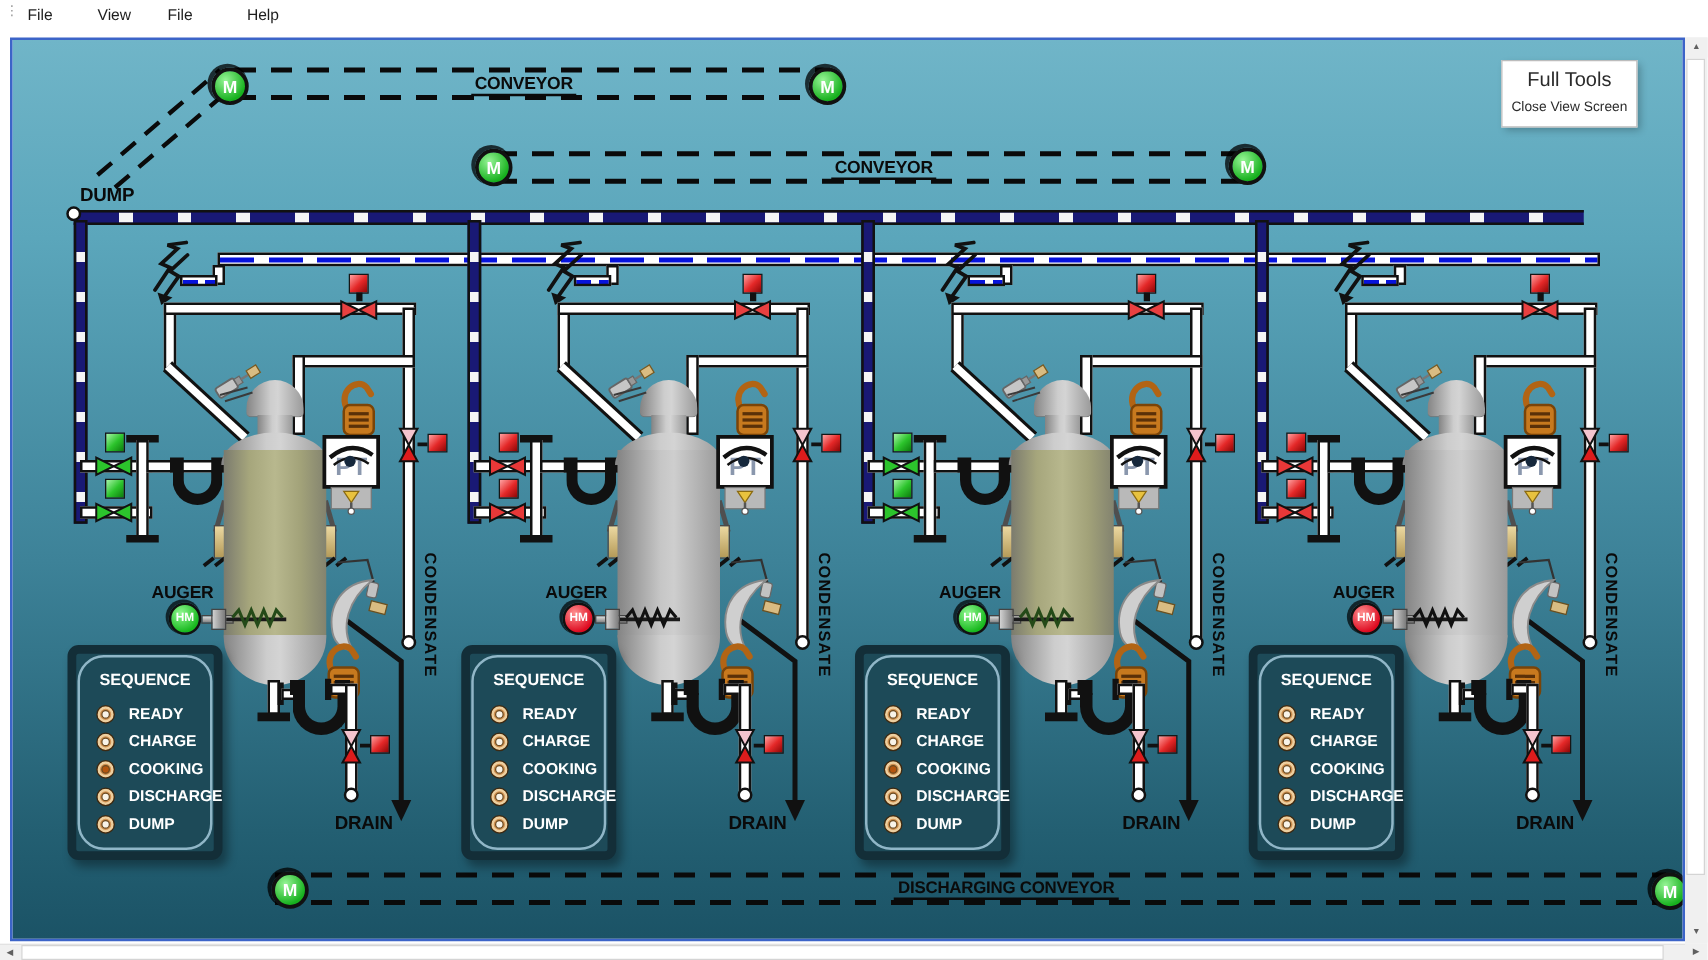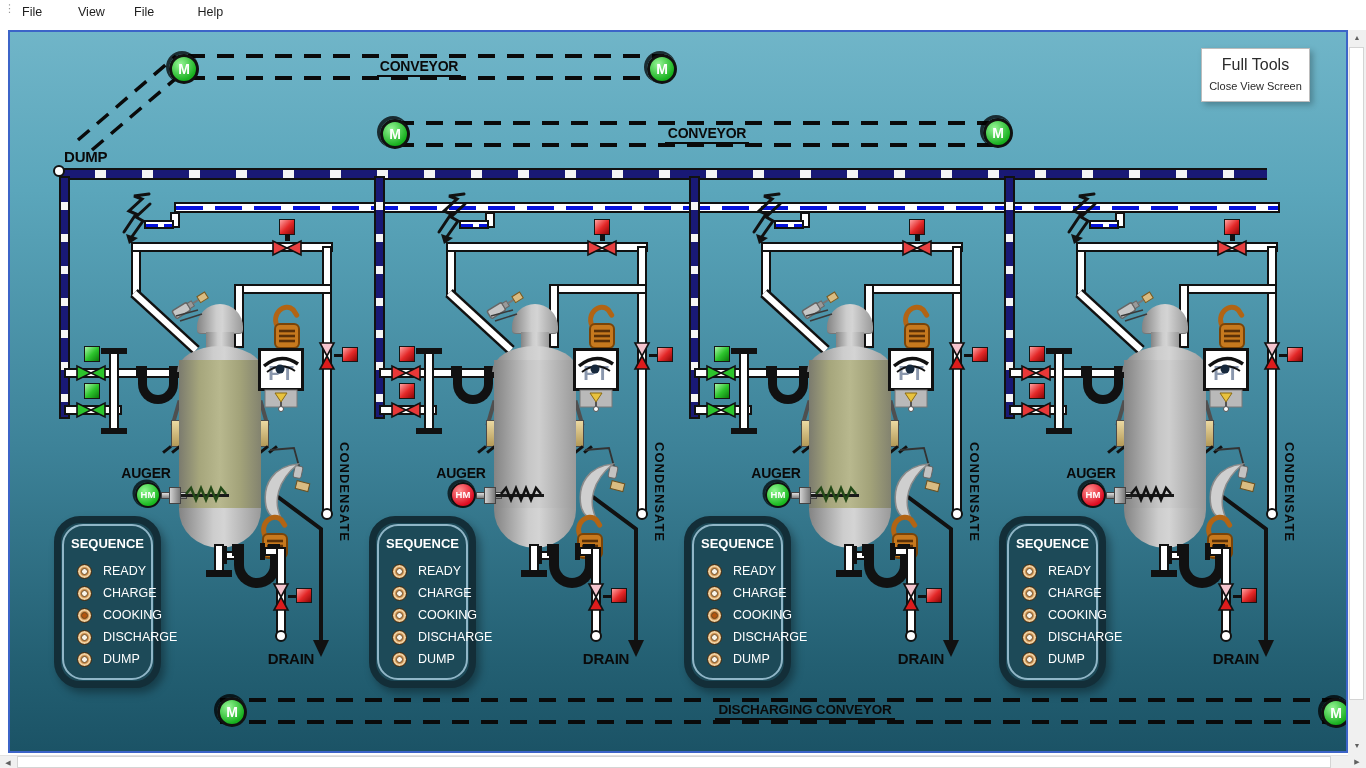--- a/index.html
+++ b/index.html
@@ -41,26 +41,26 @@
   .hm{position:absolute;width:26px;height:26px;border-radius:50%;border:2.5px solid #111;
     color:#fff;font-size:9.5px;font-weight:bold;text-align:center;line-height:21px;
     box-shadow:-1.5px -1.5px 0 1px rgba(0,0,0,0.7);}
   .hm.green{background:radial-gradient(circle at 35% 30%,#90f890,#18b81e 72%);}
   .hm.red{background:radial-gradient(circle at 35% 30%,#ff9090,#de0a20 72%);}
   .vesselgray{background:linear-gradient(90deg,#848484,#cdcdcd 42%,#d4d4d4 55%,#9a9a9a);}
   .foot{position:absolute;width:13px;height:27px;background:linear-gradient(#ecd9a2,#b49a58);border:1.5px solid #4a4a4a;}
   .strut{position:absolute;width:4px;height:26px;background:#4f4f4f;}
   .hatchbar{position:absolute;width:10px;height:3px;background:#111;transform:rotate(-38deg);}
   
-  .panel{position:absolute;width:107px;height:172px;border-radius:26px;background:#1d4a58;
+  .panel{position:absolute;width:124px;height:172px;border-radius:9px;background:#1d4a58;
     border:7px solid #132e38;box-shadow:4px 5px 8px rgba(0,0,0,0.35);}
   .panel-inner{position:absolute;inset:1px;border:2px solid #a4c9da;border-radius:21px;opacity:0.85;}
   .panel-title{position:absolute;left:0;right:0;top:13px;text-align:center;color:#fff;
     font-size:13px;font-weight:bold;}
-  .row-label{position:absolute;left:42px;color:#fff;font-size:12.5px;font-weight:normal;text-align:right;}
+  .row-label{position:absolute;left:42px;color:#fff;font-size:12.5px;font-weight:bold;text-align:right;}
   .ind{position:absolute;left:16px;width:15px;height:15px;border-radius:50%;
     background:#d09050;border:1.5px solid #3a2a14;box-shadow:inset 0 0 0 2px #edcf9f;}
   .ind>span{position:absolute;inset:3px;border-radius:50%;background:#f8f3e8;border:1px solid #6a4a20;}
   .ind.lit>span{background:#b4550e;}
   
   #fullscreen-popup{position:absolute;left:1201px;top:48px;width:109px;height:54px;background:#fff;
     border:1px solid #bcbcbc;box-shadow:3px 3px 6px rgba(0,0,0,0.25);z-index:60;text-align:center;}
   #fs-title{font-size:16px;color:#2b2b2b;margin-top:7px;}
   #fs-close{font-size:11px;color:#2b2b2b;margin-top:6px;cursor:default;}
   

